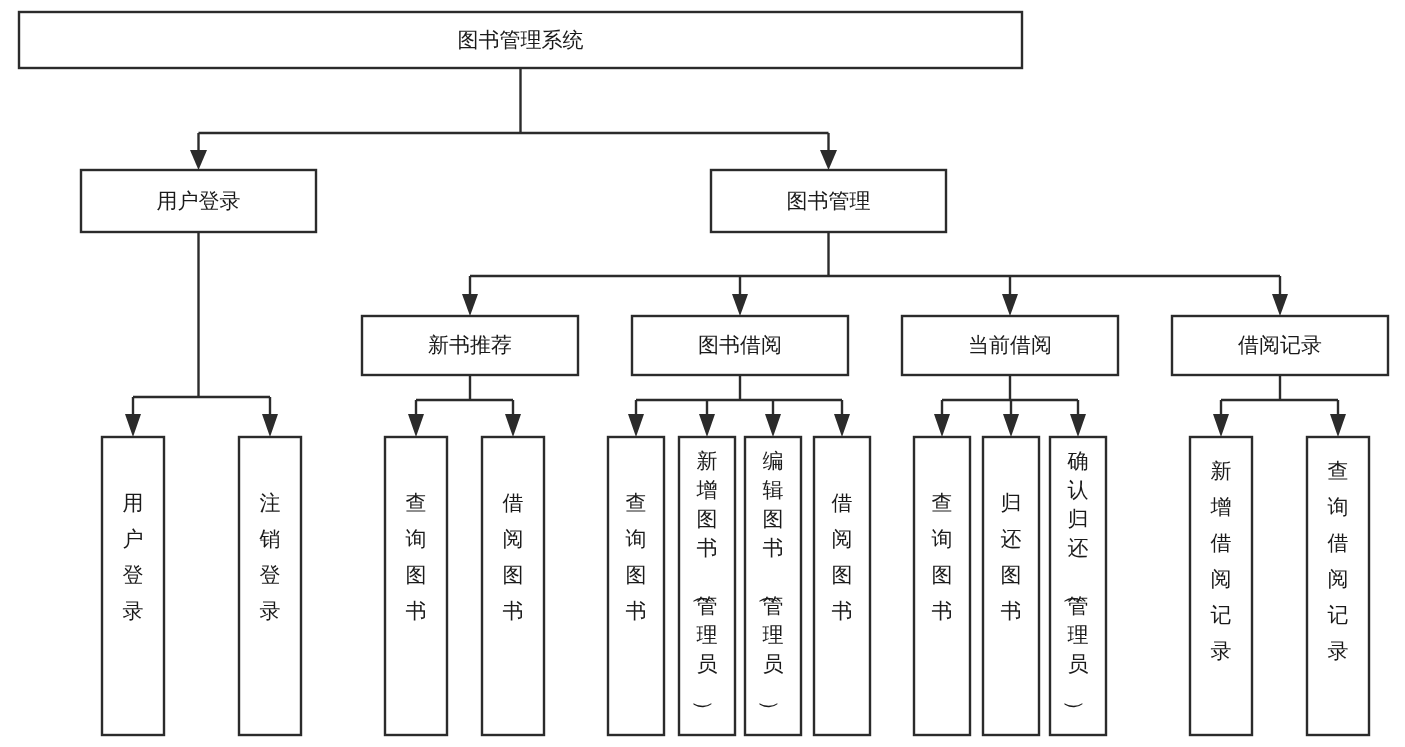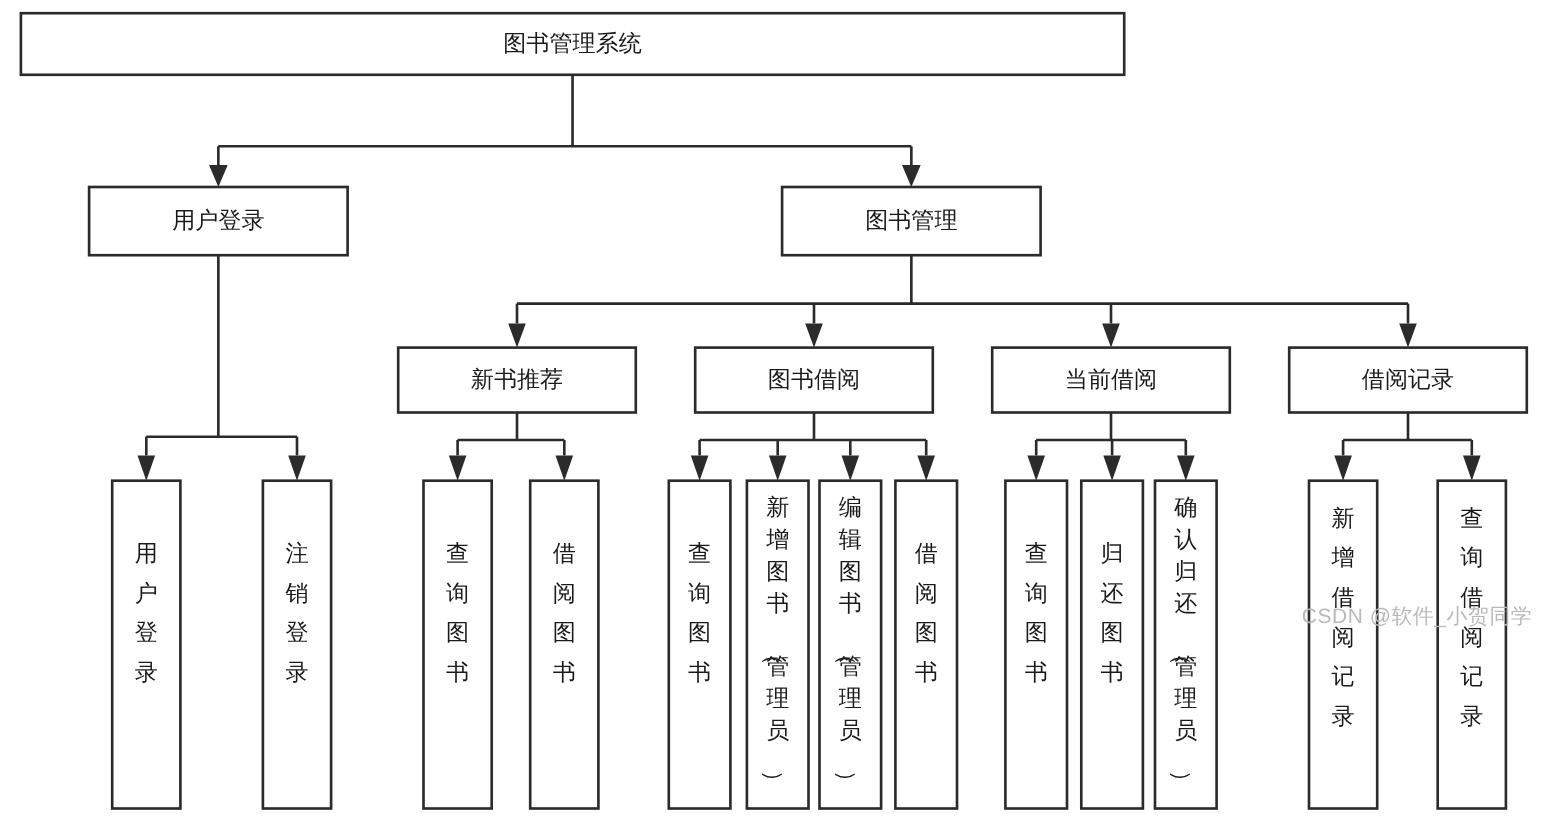--- a/index.html
+++ b/index.html
@@ -237,15 +237,14 @@
       <text class="node-label-v" x="1221" y="478"><tspan x="1221" y="478">新</tspan><tspan x="1221" y="514">增</tspan><tspan x="1221" y="550">借</tspan><tspan x="1221" y="586">阅</tspan><tspan x="1221" y="622">记</tspan><tspan x="1221" y="658">录</tspan></text>
     </g>
 
     <g>
       <rect class="node-box" x="1338" y="437" width="62" height="298" transform="translate(-31,0)"></rect>
       <text class="node-label-v" x="1338" y="478"><tspan x="1338" y="478">查</tspan><tspan x="1338" y="514">询</tspan><tspan x="1338" y="550">借</tspan><tspan x="1338" y="586">阅</tspan><tspan x="1338" y="622">记</tspan><tspan x="1338" y="658">录</tspan></text>
     </g>
 
   </svg>
 
-  <div class="watermark">CSDN @软件_小贺同学</div>
 
 </div>
 
 </body></html>

